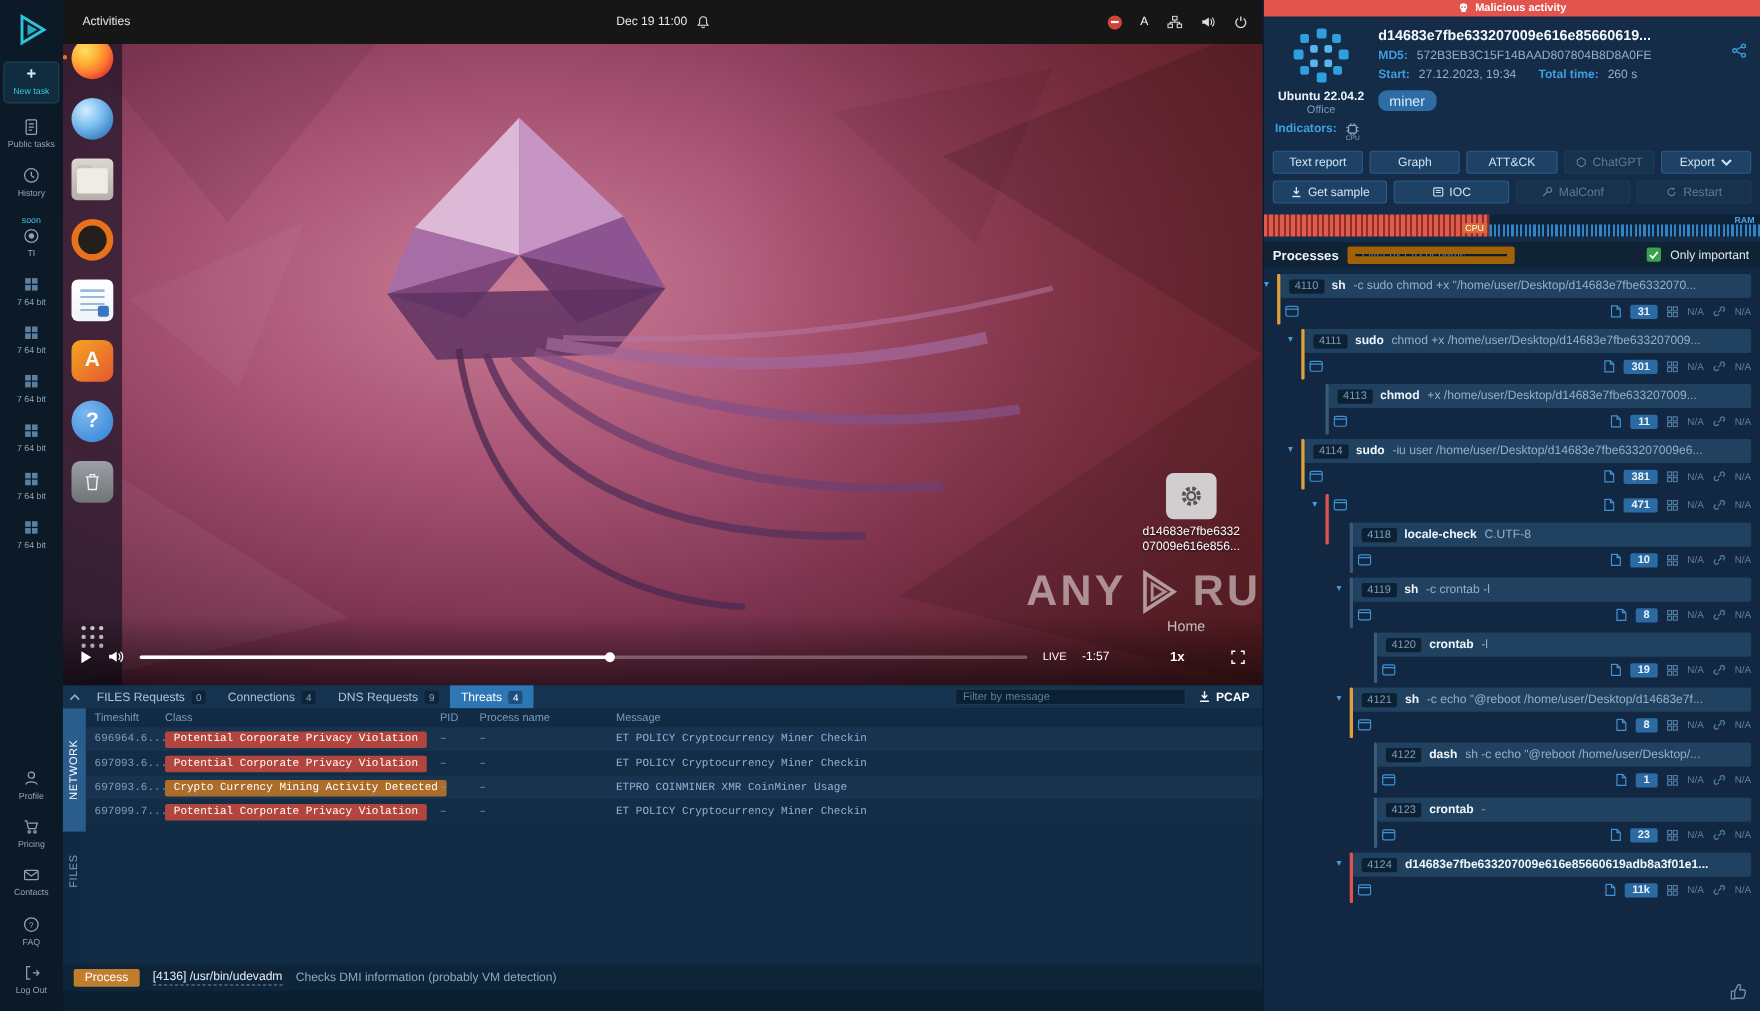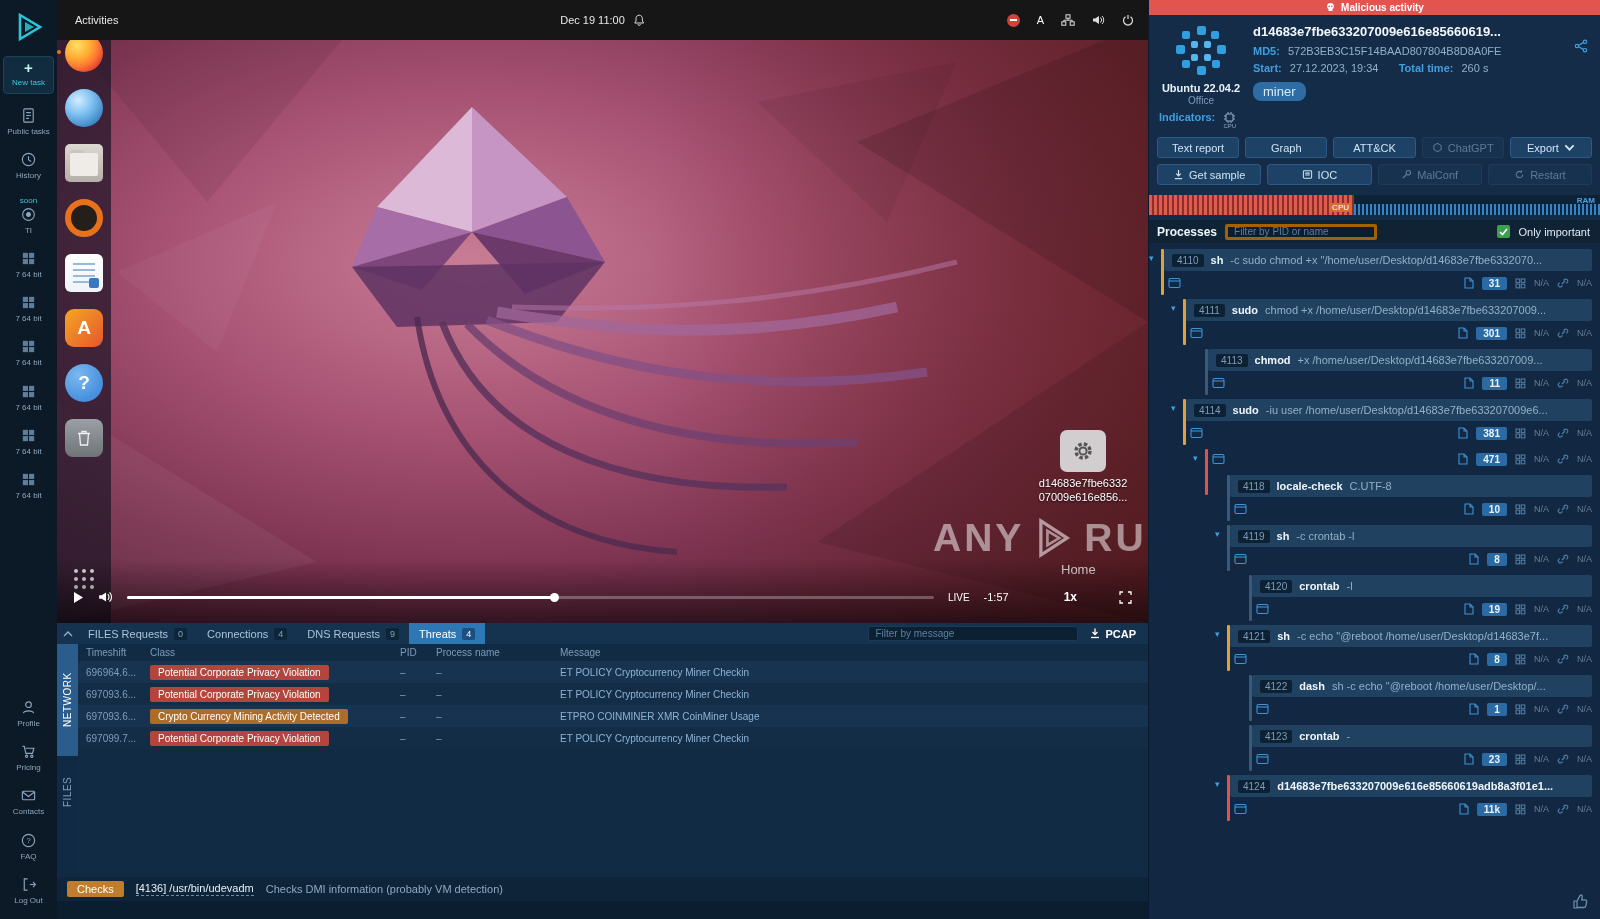--- a/index.html
+++ b/index.html
@@ -95,21 +95,21 @@
           font-weight:bold; cursor:pointer; align-self:center; }
   .tbody { flex:1; display:flex; min-height:0; }
   .vtabs { width:21px; background:#112a43; display:flex; flex-direction:column; }
   .vtab { writing-mode:vertical-rl; transform:rotate(180deg); display:flex; align-items:center; justify-content:center;
           font-size:10px; letter-spacing:.5px; cursor:pointer; }
   .vtab.active { height:112px; background:#2a5d8c; color:#fff; }
   .vtab.idle { height:72px; color:#7d9cba; }
   .tablewrap { flex:1; display:flex; flex-direction:column; min-width:0; }
   .thead, .trow { display:grid; grid-template-columns:64px 250px 36px 124px 1fr; align-items:center; padding-left:8px; }
   .thead { height:17px; background:#112b44; color:#7d9cba; font-size:10px; }
-  .trow { height:22px; font-size:10px; cursor:pointer; }
+  .trow { height:22px; font-size:10px; cursor:pointer;font-family:Liberation Mono, monospace; }
   #threat-rows .trow:nth-child(odd) { background:#17334f; }
   #threat-rows .trow:nth-child(even) { background:#132d47; }
   .badge { display:inline-block; padding:2px 8px; border-radius:2px; color:#fff; font-size:10px; width:max-content; }
   .badge.red { background:#b2453e; } .badge.orange { background:#ad6d2a; }
   .c-time,.c-pid,.c-pname { color:#7f9cba; } .c-msg { color:#8fb3d4; }
   .tfill { flex:1; }
   .statusbar { height:24px; background:#0e2438; display:flex; align-items:center; gap:12px; padding:0 10px; font-size:11px; }
   .wbadge { background:#c17d2e; color:#fff; padding:2px 10px; border-radius:2px; font-size:11px; }
   .sproc { color:#e6f0f9; border-bottom:1px dashed #6b8aa8; padding-bottom:1px; cursor:pointer; }
   .smsg { color:#8fa9c4; }
@@ -148,21 +148,21 @@
   .meter { display:flex; height:20px; margin-top:7px; }
   .cpuzone { width:205px; position:relative; background:repeating-linear-gradient(90deg,#e05a4e 0 3px,#8c2f2a 3px 5px); }
   .cpulbl { position:absolute; right:2px; bottom:3px; background:#d86a35; color:#fff; font-size:8px; padding:0 3px; }
   .ramzone { flex:1; position:relative; background:#0e2236; }
   .ramstripes { position:absolute; left:0; right:0; bottom:0; height:11px;
                 background:repeating-linear-gradient(90deg,#2f85c8 0 2px,#10253c 2px 4px); }
   .ramlbl { position:absolute; top:1px; right:5px; color:#4aa3e8; font-size:8px; font-weight:bold; }
 
   .procbar { height:23px; margin-top:5px; background:#0f2335; display:flex; align-items:center; gap:8px; padding:0 8px; }
   .proctitle { color:#eef6fd; font-size:12px; font-weight:bold; }
-  .procfilter { width:152px; height:16px; background:#0b1d2f; border:3px solid #a16207; border-radius:2px;
+  .procfilter { width:152px; height:16px; background:#0b1d2f; border:7px solid #a16207; border-radius:2px;
                 color:#cfe3f5; font-size:10px; padding:0 6px; }
   .procfilter::placeholder { color:#5f7f9e; }
   .chk { margin-left:auto; width:13px; height:13px; background:#3da04f; border-radius:2px;
          display:flex; align-items:center; justify-content:center; cursor:pointer; }
   .chklbl { color:#dfeaf5; font-size:11px; margin-right:2px; }
 
   .ptree { flex:1; overflow:hidden; position:relative; background:#112742; padding-top:6px; }
   .prow { position:relative; margin:0 8px 6px 0; }
   .parrow { position:absolute; top:4px; font-size:9px; color:#3f9fe0; cursor:pointer; }
   .pblock { position:relative; padding-left:3px; }
@@ -560,21 +560,21 @@
     <span><span class="badge red">Potential Corporate Privacy Violation</span></span>
     <span class="c-pid">–</span>
     <span class="c-pname">–</span>
     <span class="c-msg">ET POLICY Cryptocurrency Miner Checkin</span>
   </div>
           </div>
         <div class="tfill"></div>
       </div>
     </div>
     <div class="statusbar">
-      <span class="wbadge">Checks</span>
+      <span class="wbadge">Process</span>
       <span class="sproc">[4136] /usr/bin/udevadm</span>
       <span class="smsg">Checks DMI information (probably VM detection)</span>
     </div>
     <div class="bstrip"></div>
   </section>
 </main>
 
 <aside class="rpanel">
   <div class="alert">
     <svg width="11" height="11" viewBox="0 0 11 11">

